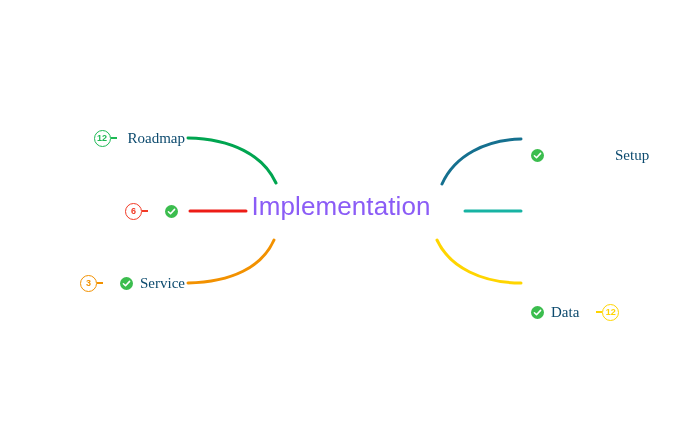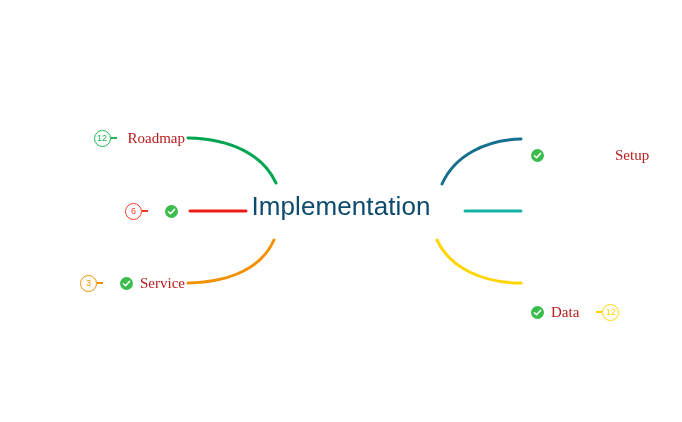--- a/index.html
+++ b/index.html
@@ -30,42 +30,42 @@
   
   .center-topic {
     position: absolute;
     left: 0;
     top: 190px;
     width: 682px;
     text-align: center;
     font-family: "Liberation Sans", sans-serif;
     font-size: 26px;
     font-weight: 400;
-    color: #0c4a6e;
+    color: #8b5cf6;
     letter-spacing: 0.1px;
     line-height: 32px;
     white-space: nowrap;
   }
 
   
   .node {
     position: absolute;
     display: flex;
     align-items: center;
     white-space: nowrap;
     height: 22px;
   }
   .node.left {
     justify-content: flex-end;
     flex-direction: row;
   }
   .node-label {
     font-family: "Liberation Serif", serif;
     font-size: 15px;
-    color: #b91c1c;
+    color: #0c4a6e;
     line-height: 18px;
   }
 
   
   .check-icon {
     display: inline-block;
     width: 13px;
     height: 13px;
     flex: 0 0 13px;
   }
@@ -76,21 +76,21 @@
     display: inline-flex;
     align-items: center;
     justify-content: center;
     width: 17px;
     height: 17px;
     flex: 0 0 17px;
     border-radius: 50%;
     border: 1.3px solid currentColor;
     font-family: "Liberation Sans", sans-serif;
     font-size: 9px;
-    font-weight: 400;
+    font-weight: 700;
     line-height: 1;
     background: #ffffff;
     box-sizing: border-box;
   }
   .badge-dash {
     display: inline-block;
     width: 6px;
     height: 1.3px;
     flex: 0 0 6px;
     background: currentColor;

